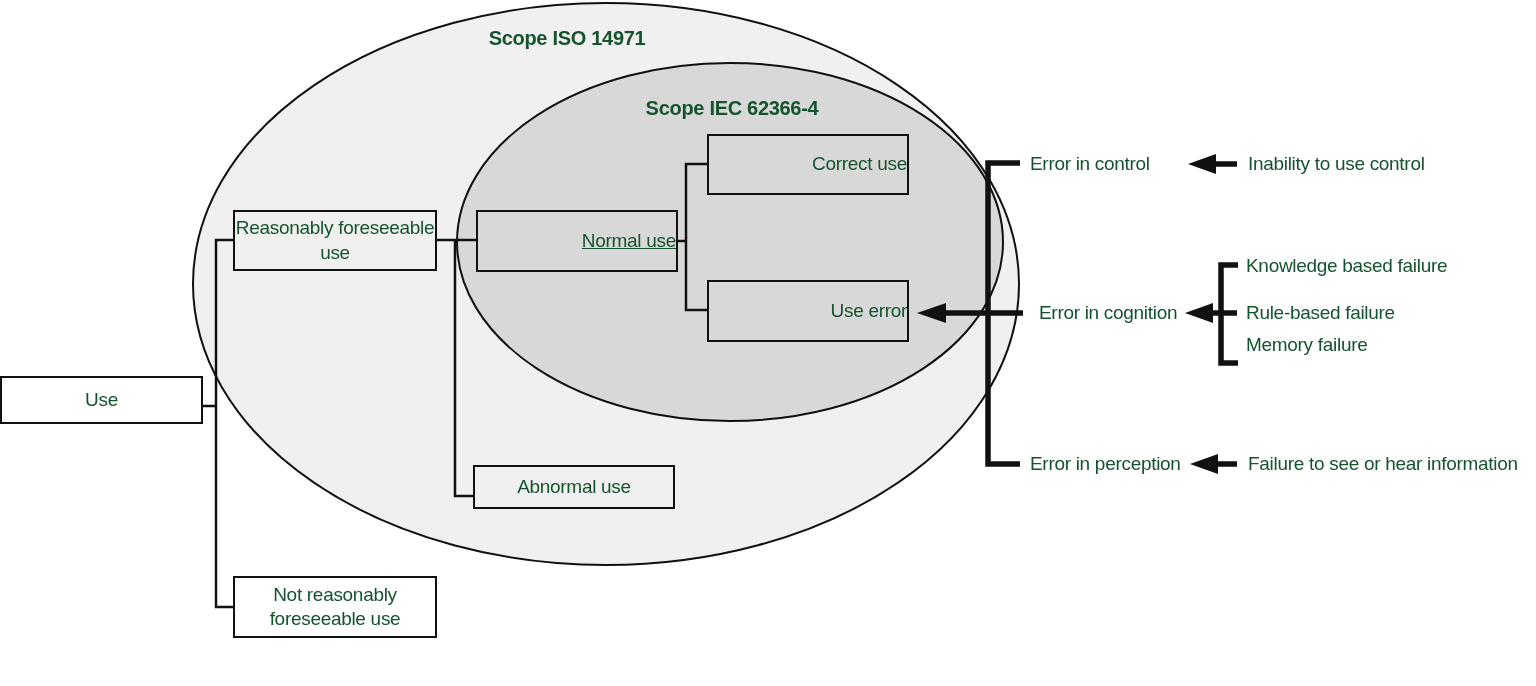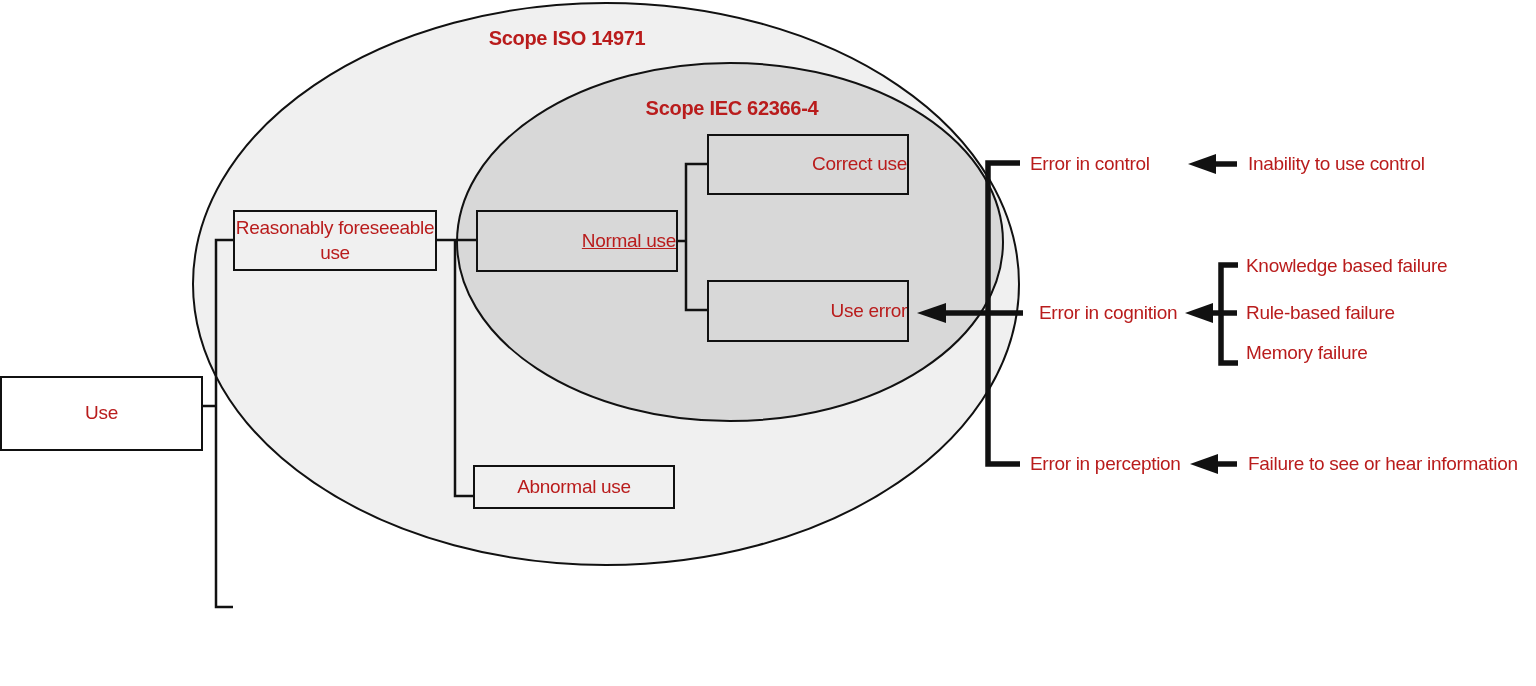--- a/index.html
+++ b/index.html
@@ -1,18 +1,18 @@
 <!DOCTYPE html>
 <html><head>
 <meta charset="utf-8">
 <style>
   html,body{margin:0;padding:0;background:#ffffff;}
   .stage{
     position:relative;width:1536px;height:686px;background:#ffffff;
-    font-family:"Liberation Sans",sans-serif;color:#b91c1c;overflow:hidden;
+    font-family:"Liberation Sans",sans-serif;color:#14532d;overflow:hidden;
   }
   .stage svg{position:absolute;left:0;top:0;}
   .node{
     position:absolute;display:flex;align-items:center;justify-content:center;
     text-align:center;border:2px solid #111111;box-sizing:border-box;
     font-size:19px;line-height:1.28;letter-spacing:-0.3px;
   }
   .bg-white{background:#ffffff;}
   .bg-outer{background:#f0f0f0;}
   .bg-inner{background:#d8d8d8;justify-content:flex-end;}
@@ -61,28 +61,31 @@
 
     <g>
       <path d="M1237 464 H1212" fill="none" stroke="#111111" stroke-width="5.5"></path>
       <polygon points="1190,464 1218,454 1218,474" fill="#111111"></polygon>
     </g>
   </svg>
 
   <div class="scope-label" style="left:567px;top:27px;">Scope ISO 14971</div>
   <div class="scope-label" style="left:732px;top:97px;">Scope IEC 62366-4</div>
 
-  <div class="node bg-white" style="left:0px;top:376px;width:203px;height:75px;">
+  <div class="node bg-white" style="left:0px;top:376px;width:203px;height:48px;">
     <span>Use</span>
   </div>
 
   <div class="node bg-outer" style="left:233px;top:210px;width:204px;height:61px;">
     <span>Reasonably foreseeable use</span>
   </div>
 
+  <div class="node bg-white" style="left:233px;top:576px;width:204px;height:62px;">
+    <span>Not reasonably foreseeable use</span>
+  </div>
 
   <div class="node bg-inner" style="left:476px;top:210px;width:202px;height:62px;text-decoration:underline;">
     <span>Normal use</span>
   </div>
 
   <div class="node bg-inner" style="left:707px;top:134px;width:202px;height:61px;">
     <span>Correct use</span>
   </div>
 
   <div class="node bg-inner" style="left:707px;top:280px;width:202px;height:62px;">
@@ -93,16 +96,16 @@
     <span>Abnormal use</span>
   </div>
 
   <div class="rlabel" style="left:1030px;top:164px;">Error in control</div>
   <div class="rlabel" style="left:1030px;top:313px;margin-left:9px;">Error in cognition</div>
   <div class="rlabel" style="left:1030px;top:464px;">Error in perception</div>
 
   <div class="rlabel" style="left:1248px;top:164px;">Inability to use control</div>
   <div class="rlabel" style="left:1246px;top:266px;">Knowledge based failure</div>
   <div class="rlabel" style="left:1246px;top:313px;">Rule-based failure</div>
-  <div class="rlabel" style="left:1246px;top:353px;">Memory failure</div>
+  <div class="rlabel" style="left:1246px;top:345px;">Memory failure</div>
   <div class="rlabel" style="left:1248px;top:464px;">Failure to see or hear information</div>
 
 </div>
 
 </body></html>

